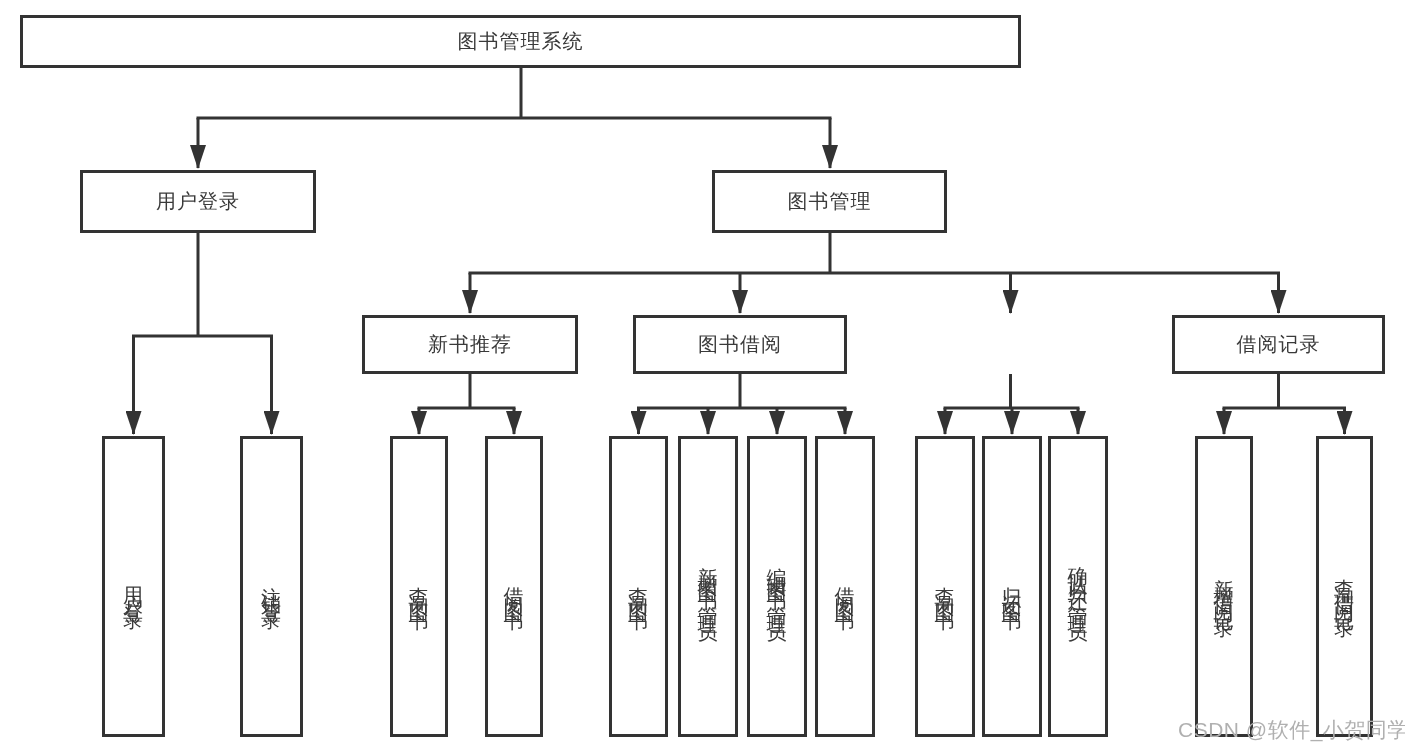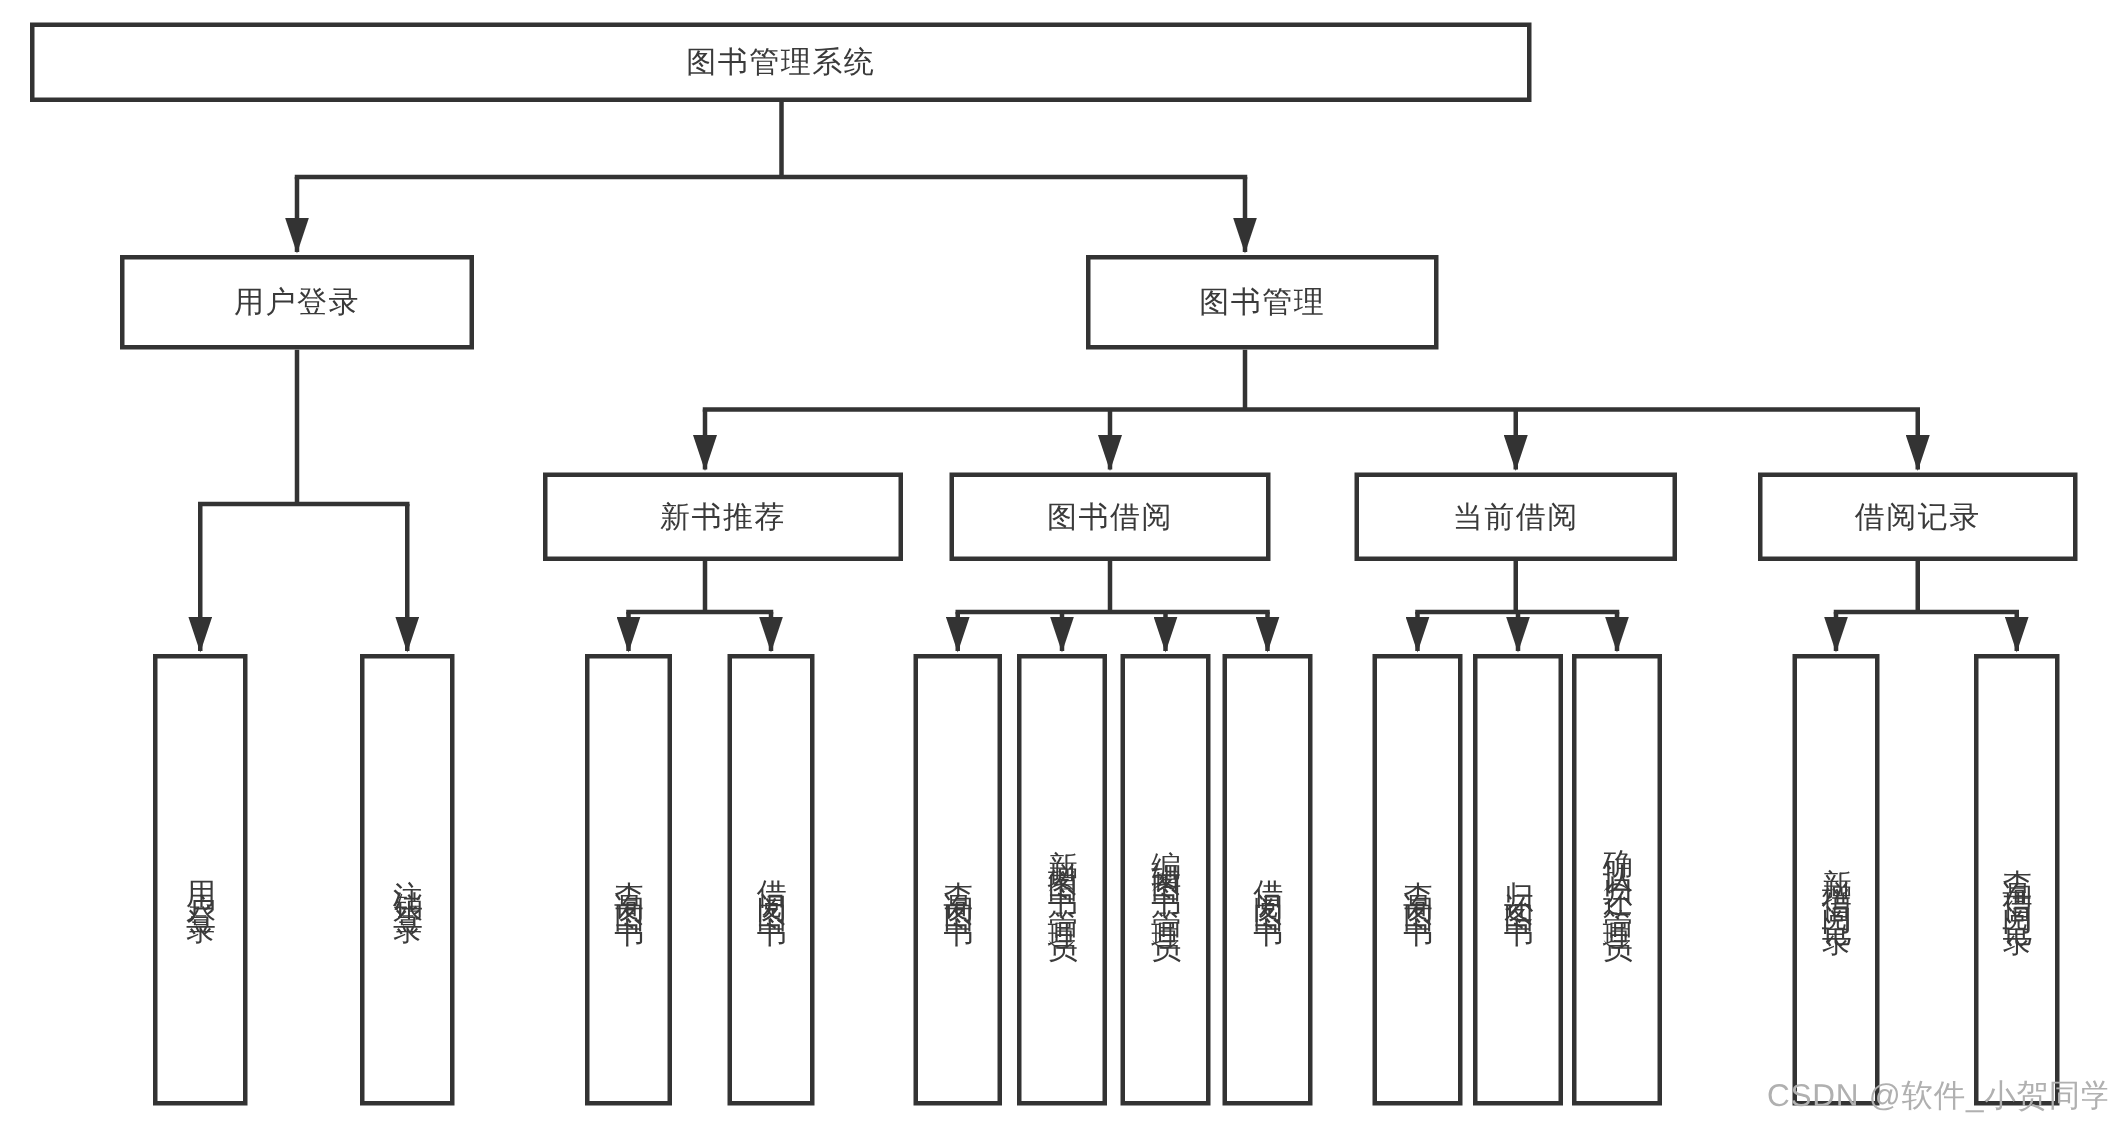--- a/index.html
+++ b/index.html
@@ -114,32 +114,29 @@
     </g>
   </svg>
 
   <div class="box" style="left:20px; top:15px; width:1001px; height:53px;justify-content:center;">
     <span>图书管理系统</span>
   </div>
 
   <div class="box" style="left:80px; top:170px; width:236px; height:63px;">
     <span>用户登录</span>
   </div>
-  <div class="box" style="left:712px; top:170px; width:235px; height:63px;margin-left:12px;">
+  <div class="box" style="left:712px; top:170px; width:235px; height:63px;">
     <span>图书管理</span>
   </div>
 
-  <div class="box" style="left:362px; top:315px; width:240px; height:59px;">
+  <div class="box" style="left:362px; top:315px; width:216px; height:59px;">
     <span>新书推荐</span>
   </div>
   <div class="box" style="left:633px; top:315px; width:214px; height:59px;text-align:center;">
     <span>图书借阅</span>
-  </div>
-  <div class="box" style="left:903px; top:315px; width:215px; height:59px;">
-    <span>当前借阅</span>
   </div>
   <div class="box" style="left:1172px; top:315px; width:213px; height:59px;">
     <span>借阅记录</span>
   </div>
 
   <div class="box vbox" style="left:102px; top:436px; width:63px; height:301px;">
     <span>用户登录</span>
   </div>
   <div class="box vbox" style="left:240px; top:436px; width:63px; height:301px;">
     <span>注销登录</span>

